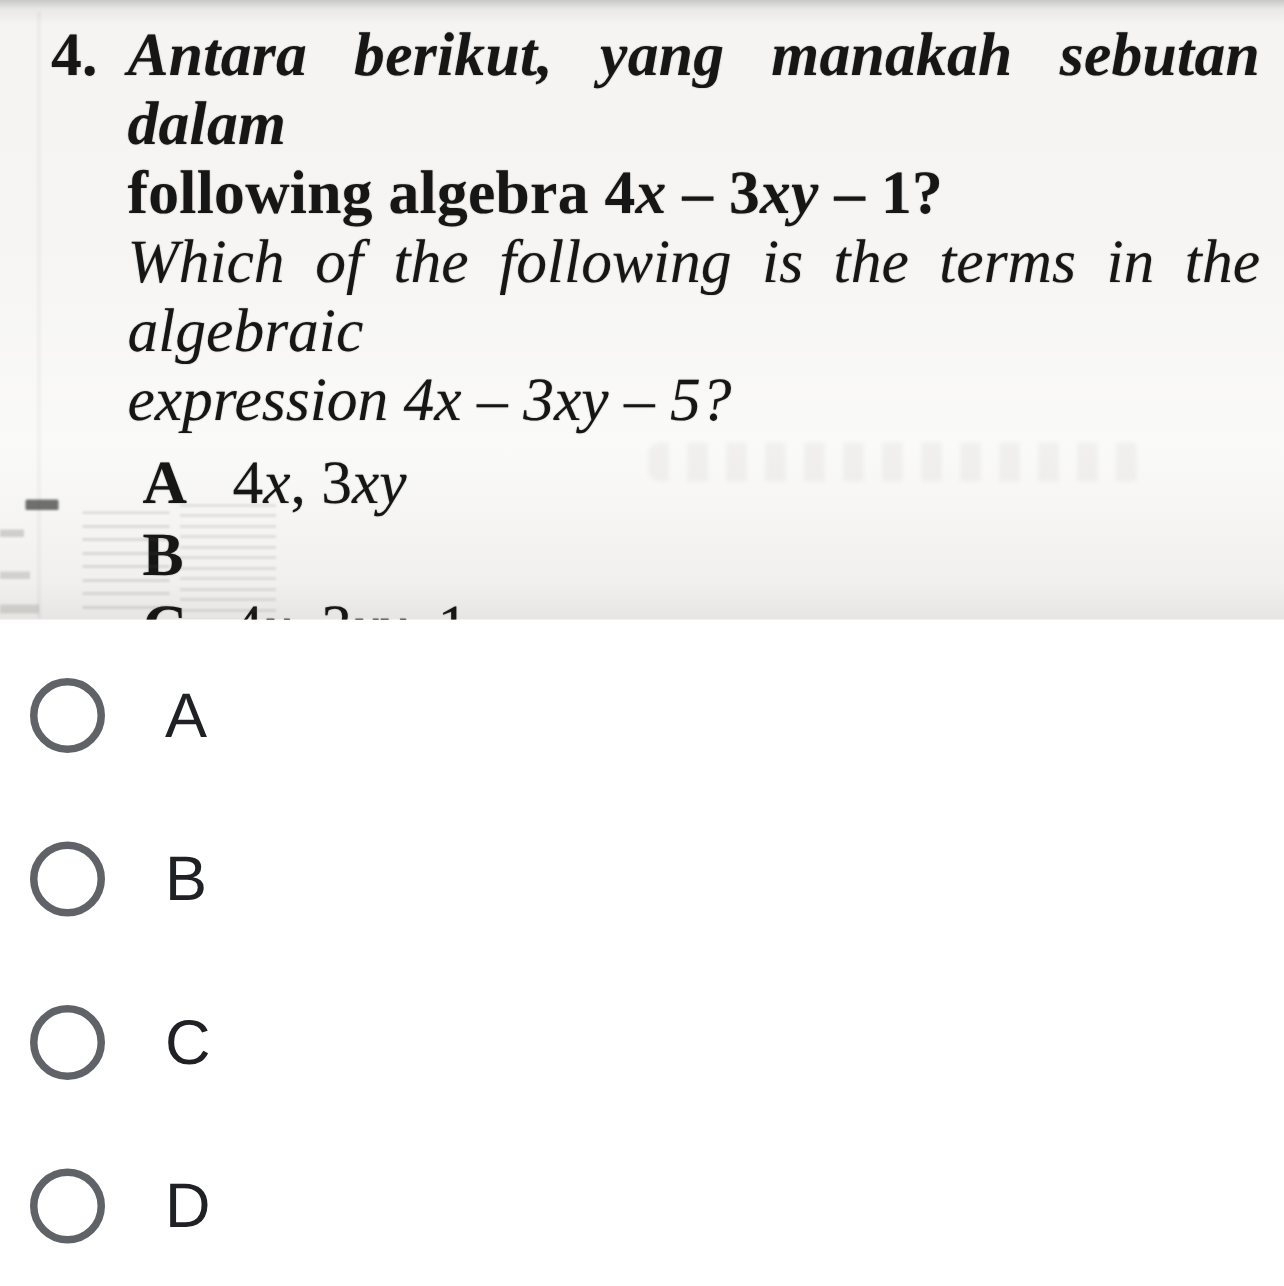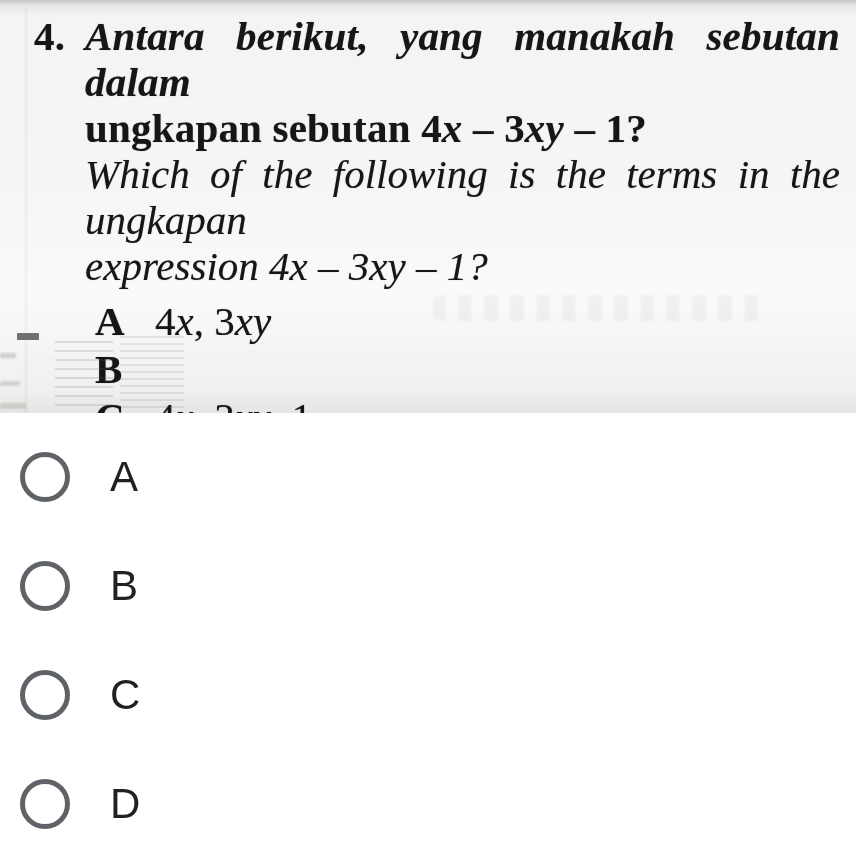--- a/index.html
+++ b/index.html
@@ -120,23 +120,23 @@
 </head>
 <body>
 
 <div class="scan">
   <div class="scan-fold"></div>
 
   <div class="scan-number malay">4.</div>
 
   <div class="scan-text">
     <div class="q-line stretch malay">Antara berikut, yang manakah sebutan dalam</div>
-    <div class="q-line malay"><span>ungkapan sebutan </span><span class="math">4<i>x</i> – 3<i>xy</i> – 1?</span></div>
-    <div class="q-line stretch english">Which of the following is the terms in the ungkapan</div>
-    <div class="q-line english">expression 4x – 3xy – 1?</div>
+    <div class="q-line malay"><span>following algebra </span><span class="math">4<i>x</i> – 3<i>xy</i> – 1?</span></div>
+    <div class="q-line stretch english">Which of the following is the terms in the algebraic</div>
+    <div class="q-line english">expression 4x – 3xy – 5?</div>
 
     <div class="scan-choices">
       <div class="choice-row">
         <span class="choice-letter">A</span>
         <span class="choice-text math">4<i>x</i>, 3<i>xy</i></span>
       </div>
       <div class="choice-row">
         <span class="choice-letter">B</span>
       </div>
       <div class="choice-row">

